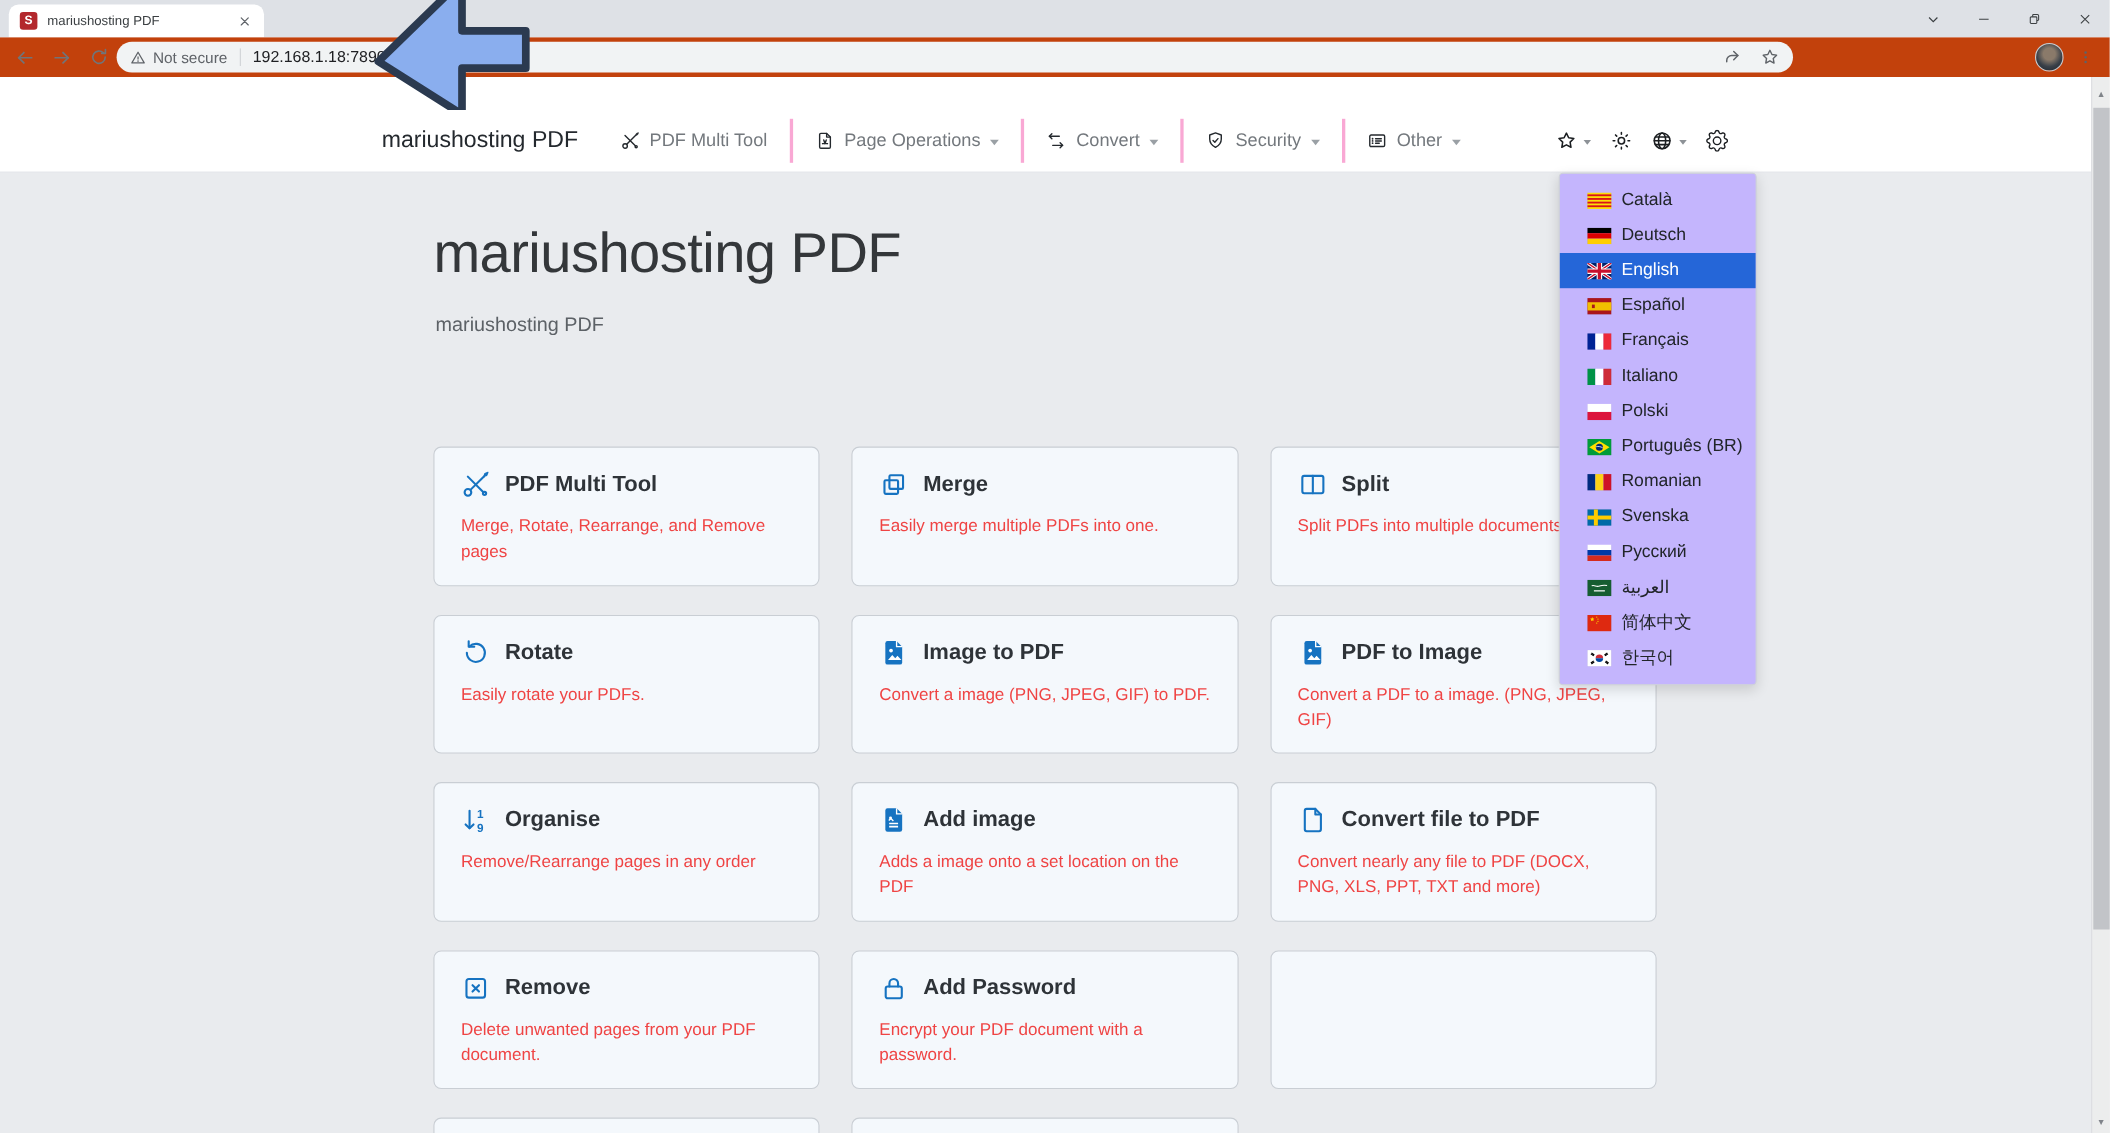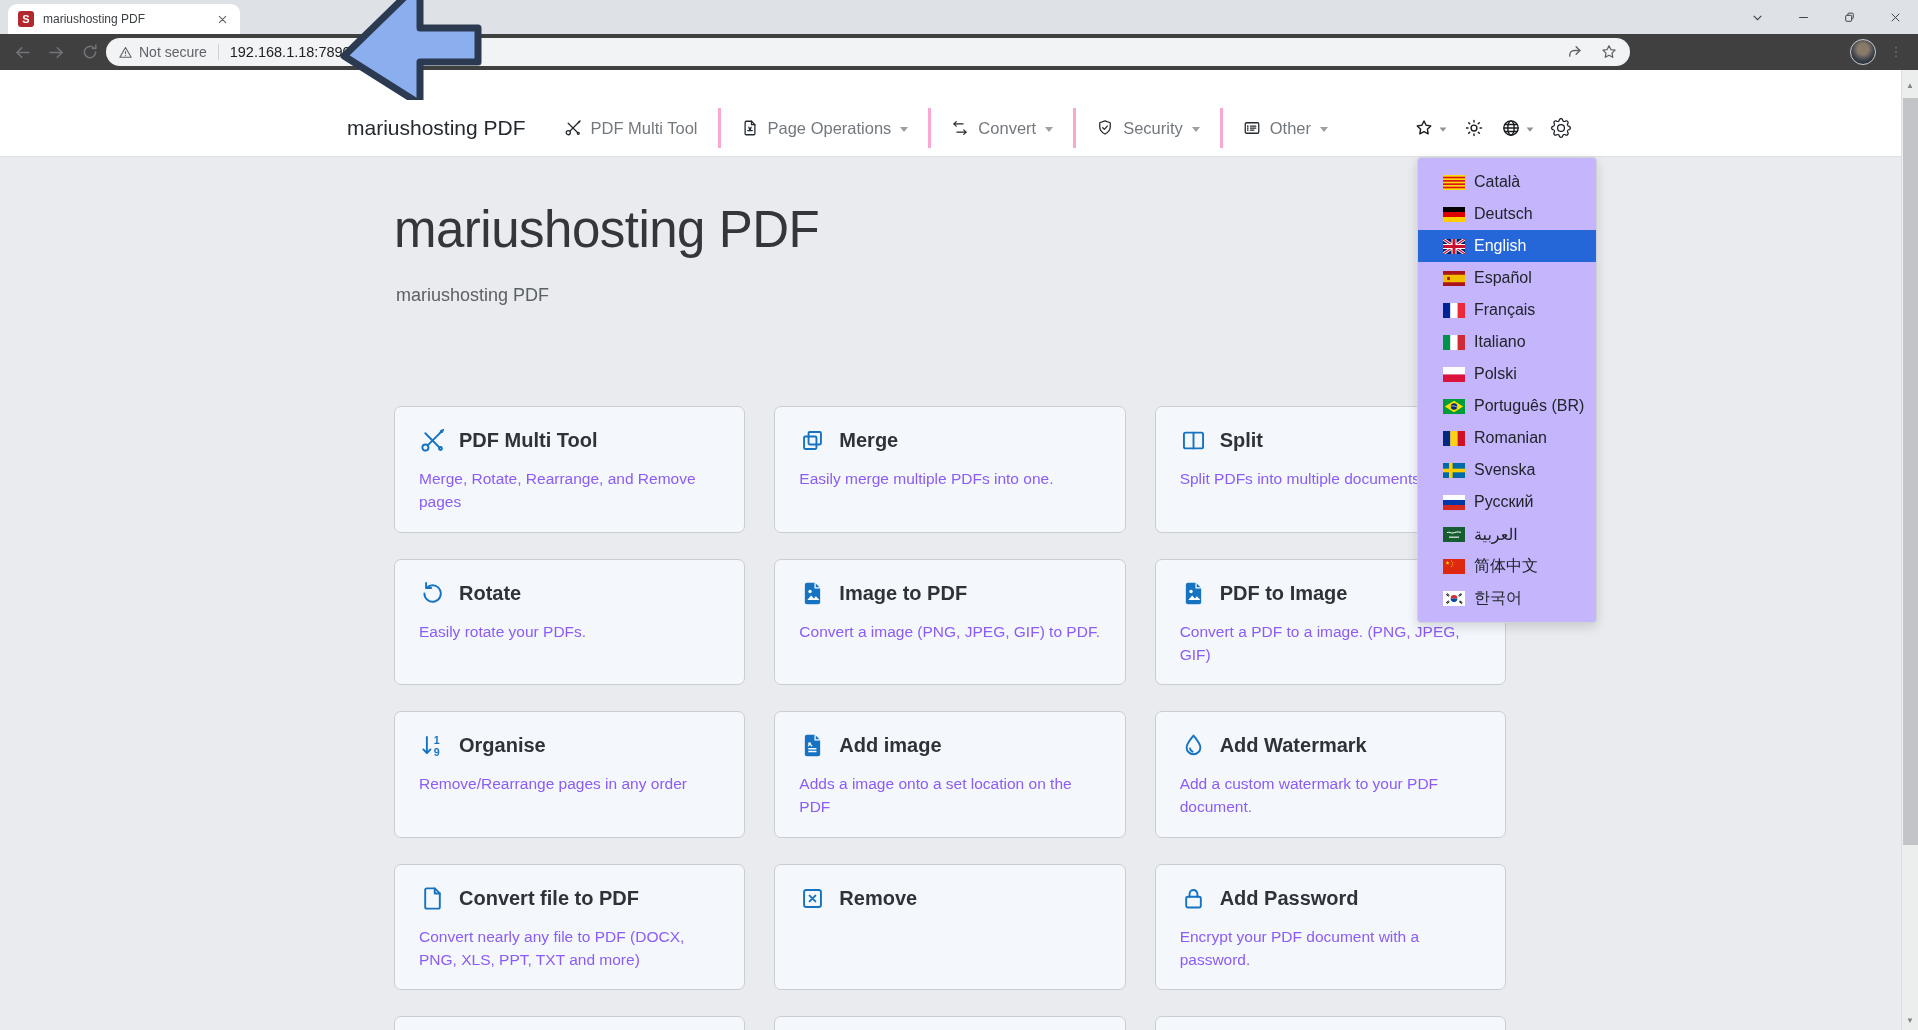--- a/index.html
+++ b/index.html
@@ -9,21 +9,21 @@
   
   .tabstrip{position:absolute;top:0;left:0;width:1918px;height:34px;background:#dee1e6;}
   .tab{position:absolute;left:8px;top:4px;width:232px;height:30px;background:#fff;
        border-radius:9px 9px 0 0;display:flex;align-items:center;padding:0 10px;box-sizing:border-box;}
   .favicon{width:16px;height:16px;border-radius:3px;background:#b3282d;color:#fff;font-size:11px;
        font-weight:bold;display:flex;align-items:center;justify-content:center;flex:none;}
   .tab-title{font-size:12px;color:#3c4043;margin-left:9px;flex:1;white-space:nowrap;overflow:hidden;}
   .tab-close{width:16px;height:16px;color:#5f6368;display:flex;align-items:center;justify-content:center;cursor:pointer;}
   .winctl{position:absolute;top:0;right:0;height:34px;display:flex;align-items:center;}
   .winbtn{width:46px;height:34px;display:flex;align-items:center;justify-content:center;color:#3c4043;}
-  .urlbar{position:absolute;top:34px;left:0;width:1918px;height:36px;background:#404040;}
+  .urlbar{position:absolute;top:34px;left:0;width:1918px;height:36px;background:#c2410c;}
   .navbtns{position:absolute;left:8px;top:0;height:36px;display:flex;align-items:center;gap:6px;}
   .navbtn{width:28px;height:28px;display:flex;align-items:center;justify-content:center;color:#717479;}
   .omnibox{position:absolute;left:106px;top:4px;width:1524px;height:28px;border-radius:14px;background:#f1f3f4;
        display:flex;align-items:center;padding:0 12px;box-sizing:border-box;}
   .notsecure{display:flex;align-items:center;gap:6px;color:#5f6368;font-size:14px;}
   .omni-div{width:1px;height:16px;background:#d0d3d6;margin:0 11px;}
   .urltext{font-size:14.5px;color:#202124;}
   .omni-right{margin-left:auto;display:flex;align-items:center;gap:16px;color:#5f6368;}
   .avatar{position:absolute;right:42px;top:5px;width:26px;height:26px;border-radius:50%;
        background:radial-gradient(circle at 50% 38%, #8a7a6a 0 28%, #394049 60%, #1d2127 100%);border:1px solid #c9ccd0;box-sizing:border-box;}
@@ -45,21 +45,21 @@
   
   .hero-title{position:absolute;left:394px;top:130px;font-size:51px;font-weight:300;color:#34373a;letter-spacing:-.5px;}
   .hero-sub{position:absolute;left:396px;top:215px;font-size:18px;color:#5c6166;}
   
   .grid{position:absolute;left:394px;top:336px;width:1112px;display:grid;
        grid-template-columns:repeat(3,1fr);column-gap:29px;row-gap:26px;}
   .card{background:#f4f8fc;border:1px solid #c9ced4;border-radius:7px;padding:20px 24px 18px;box-sizing:border-box;cursor:pointer;}
   .card-head{display:flex;align-items:center;gap:13px;}
   .card-ic{width:27px;height:27px;color:#1673c1;flex:none;}
   .card-title{font-size:20px;font-weight:700;color:#2e3338;}
-  .card-desc{margin-top:13px;font-size:15.5px;color:#8b5cf6;line-height:1.5;}
+  .card-desc{margin-top:13px;font-size:15.5px;color:#ef4444;line-height:1.5;}
   
   .dropdown{position:absolute;left:1417px;top:87px;width:178px;background:#c4b5fd;border:1px solid #cfd3d7;
        border-radius:4px;padding:8px 0;box-shadow:0 4px 12px rgba(0,0,0,.14);z-index:20;}
   .lang-item{height:32px;display:flex;align-items:center;gap:9px;padding:0 8px 0 25px;font-size:16px;color:#212529;cursor:pointer;}
   .lang-item.active{background:#2566d8;color:#fff;}
   .flag{width:22px;height:15px;flex:none;box-shadow:inset 0 0 0 1px rgba(0,0,0,.09);}
   .flag svg{width:100%;height:100%;}
   
   .scrollbar{position:absolute;right:0;top:70px;width:17px;height:960px;background:#eceded;border-left:1px solid #dcdde0;box-sizing:border-box;z-index:30;}
   .sb-btn{position:absolute;left:0;width:16px;height:19px;display:flex;align-items:center;justify-content:center;color:#80848a;font-size:8px;cursor:pointer;}
@@ -386,32 +386,20 @@
               <circle cx="9.4" cy="10.3" r="1.2" fill="#fff"></circle>
               <path d="m8 12.4 1.7-1.7 2 2" stroke="#fff" stroke-width="1.1" fill="none"></path>
               <path d="M8.3 14.8h7.2M8.3 17.3h7.2" stroke="#fff" stroke-width="1.3"></path>
             </svg>
           </span>
       <span class="card-title">Add image</span>
     </div>
     <div class="card-desc">Adds a image onto a set location on the PDF</div>
   </div>
 
-  <div class="card">
-    <div class="card-head">
-      <span class="card-ic">
-            <svg viewBox="0 0 24 24" fill="none" stroke="currentColor" stroke-width="1.7" stroke-linecap="round" stroke-linejoin="round">
-              <path d="M12 3.1c3.1 4.1 6.1 7.3 6.1 10.6a6.1 6.1 0 1 1-12.2 0C5.9 10.4 8.9 7.2 12 3.1z"></path>
-              <path d="M8.9 14.6c.2 1.4 1.1 2.5 2.3 2.9"></path>
-            </svg>
-          </span>
-      <span class="card-title">Add Watermark</span>
-    </div>
-    <div class="card-desc">Add a custom watermark to your PDF document.</div>
-  </div>
 
   <div class="card">
     <div class="card-head">
       <span class="card-ic">
             <svg viewBox="0 0 24 24" fill="none" stroke="currentColor" stroke-width="1.7" stroke-linecap="round" stroke-linejoin="round">
               <path d="M14 3H7a1.5 1.5 0 0 0-1.5 1.5v15A1.5 1.5 0 0 0 7 21h10a1.5 1.5 0 0 0 1.5-1.5V7.5z"></path>
               <path d="M14 3v4.5h4.5"></path>
             </svg>
           </span>
       <span class="card-title">Convert file to PDF</span>
@@ -422,20 +410,21 @@
   <div class="card">
     <div class="card-head">
       <span class="card-ic">
             <svg viewBox="0 0 24 24" fill="none" stroke="currentColor" stroke-width="1.7" stroke-linecap="round" stroke-linejoin="round">
               <rect x="4.5" y="4.5" width="15" height="15" rx="2"></rect>
               <path d="m9.4 9.4 5.2 5.2M14.6 9.4l-5.2 5.2"></path>
             </svg>
           </span>
       <span class="card-title">Remove</span>
     </div>
+    <div class="card-desc">Delete unwanted pages from your PDF document.</div>
   </div>
 
   <div class="card">
     <div class="card-head">
       <span class="card-ic">
             <svg viewBox="0 0 24 24" fill="none" stroke="currentColor" stroke-width="1.7" stroke-linecap="round" stroke-linejoin="round">
               <rect x="5.5" y="10.5" width="13" height="9.5" rx="1.6"></rect>
               <path d="M8.5 10.5V8a3.5 3.5 0 0 1 7 0v2.5"></path>
             </svg>
           </span>

